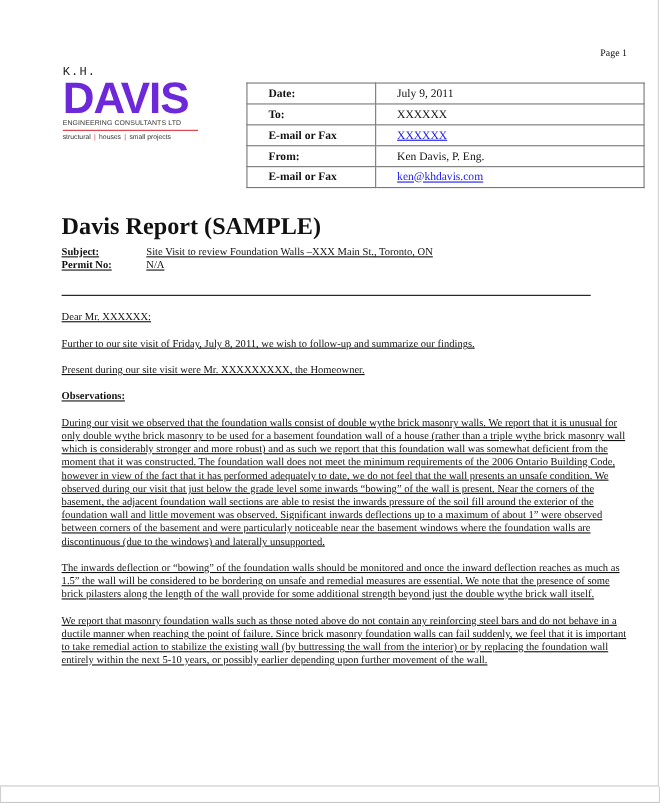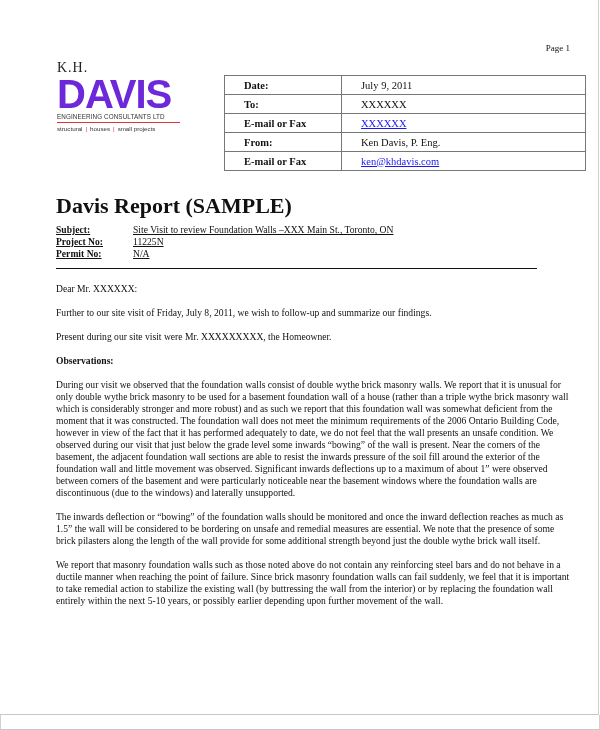--- a/index.html
+++ b/index.html
@@ -4,38 +4,38 @@
 <style>
   html, body { margin:0; padding:0; background:#ffffff; }
   body { width:600px; height:730px; position:relative; overflow:hidden;
          font-family:"Liberation Serif", serif; color:#111; }
   .page { position:absolute; left:0; top:0; width:598px; height:714px;
           border-right:1px solid #d0d0d0; border-bottom:1px solid #c8c8c8; background:#fff; }
   .page2 { position:absolute; left:0; top:715px; width:598px; height:14px;
            border-right:1px solid #d0d0d0; border-bottom:1px solid #c8c8c8; border-left:1px solid #d0d0d0; }
   .pagenum { position:absolute; right:28px; top:43px; font-size:9px; }
   .logo { position:absolute; left:57px; top:60px; width:130px; }
-  .logo .kh { font-family:Liberation Serif, serif; font-size:14px; color:#222; letter-spacing:1px; }
+  .logo .kh { font-family:Liberation Mono, monospace; font-size:11px; color:#222; letter-spacing:1px; }
   .logo .davis { font-family:"Liberation Sans", sans-serif; font-weight:bold; font-size:40px;
                  line-height:34px; color:#6d28d9; letter-spacing:-1px; margin-top:1px; }
   .logo .eng { font-family:"Liberation Sans", sans-serif; font-size:6.3px; color:#333; margin-top:2px; letter-spacing:0.1px; }
   .logo .redline { height:1px; background:#d9363e; margin-top:2px; width:123px; }
   .logo .tag { font-family:"Liberation Sans", sans-serif; font-size:6.2px; color:#333; margin-top:2px; }
   .logo .tag .sep { color:#d9363e; padding:0 3px; }
   table.info { position:absolute; left:224px; top:75px; width:362px; border-collapse:collapse; font-size:10.5px; }
   table.info td { border:1px solid #777; padding:0 19px; height:18px; }
   table.info td.lbl { width:78px; font-weight:bold; }
   table.info a { color:#1a1aee; text-decoration:underline; }
   .title { position:absolute; left:56px; top:193px; font-size:22px; font-weight:bold; }
   .meta { position:absolute; left:56px; top:224px; font-size:9.6px; line-height:12px; }
   .meta .row { display:flex;text-decoration:underline; }
   .meta .k { width:77px; font-weight:bold; }
   .rule { position:absolute; left:56px; top:268px; width:481px; height:1px; background:#111; }
   .body { position:absolute; left:56px; top:283px; width:520px; font-size:9.6px; line-height:12px; }
-  .body p { margin:0 0 12px 0; }
+  .body p { margin:0 0 12px 0;text-decoration:underline; }
   .body p.obs { font-weight:bold;margin-top:11px; }
 </style>
 </head>
 <body>
 
 <div class="page">
   <div class="pagenum">Page 1</div>
 
   <div class="logo">
     <div class="kh">K.H.</div>
@@ -73,24 +73,20 @@
     </table>
 
   <div class="title">Davis Report (SAMPLE)</div>
 
   <div class="meta">
     <div class="row">
       <span class="k">Subject:</span>
       <span>Site Visit to review Foundation Walls –XXX Main St., Toronto, ON</span>
     </div>
     <div class="row">
-      <span class="k">Project No:</span>
-      <span>11225N</span>
-    </div>
-    <div class="row">
       <span class="k">Permit No:</span>
       <span>N/A</span>
     </div>
   </div>
 
   <div class="rule"></div>
 
   <div class="body">
     <p>Dear Mr. XXXXXX:</p>
     <p>Further to our site visit of Friday, July 8, 2011, we wish to follow-up and summarize our findings.</p>

